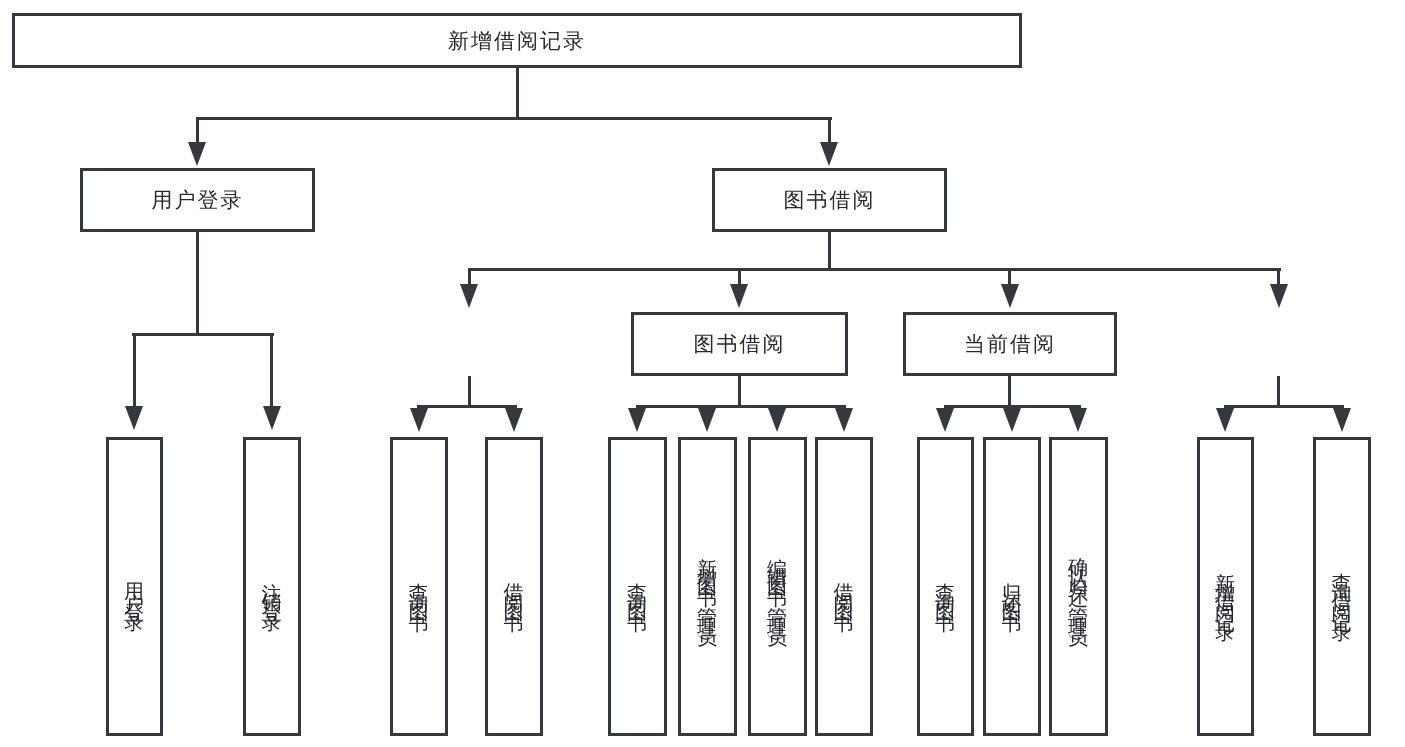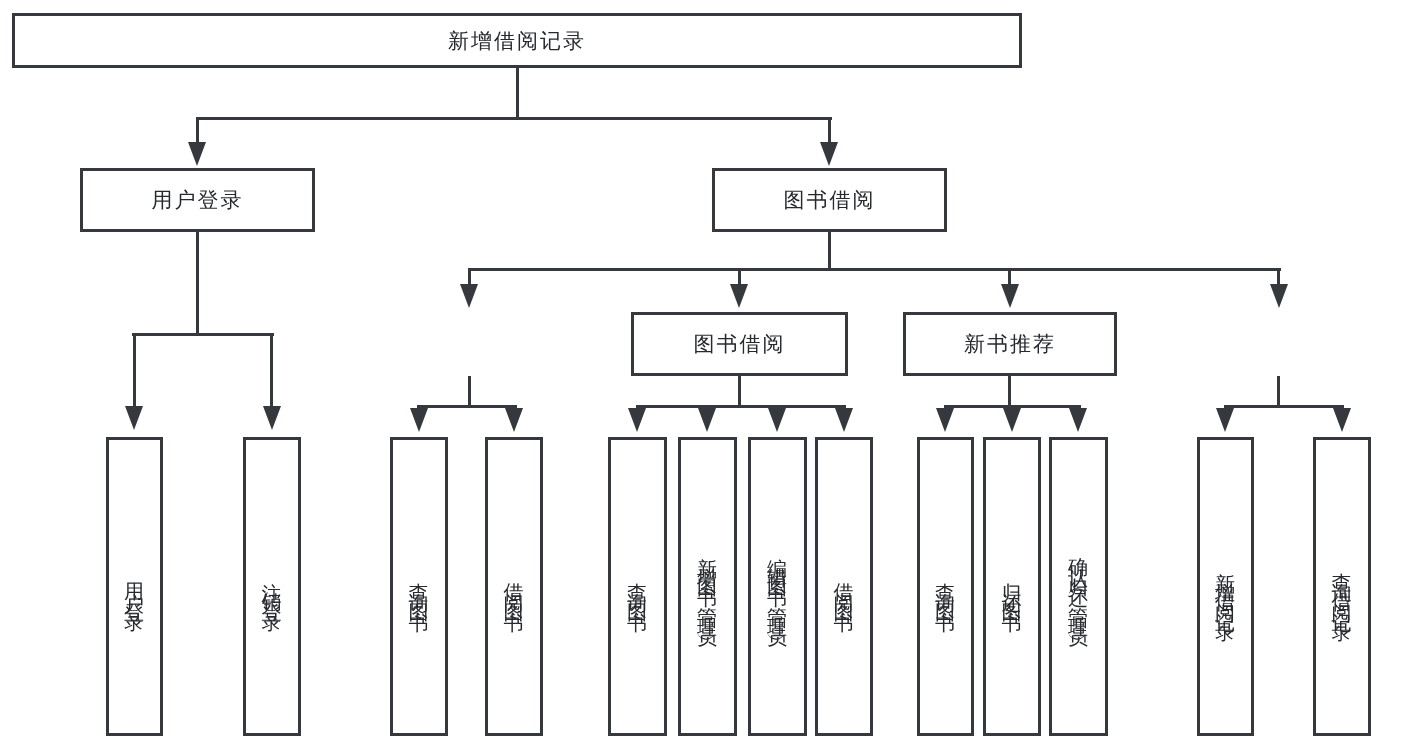--- a/index.html
+++ b/index.html
@@ -109,21 +109,21 @@
   <div class="arr" style="left:730px; top:284px;"></div>
   <div class="lv" style="left:1008px; top:268px; height:18px;"></div>
   <div class="arr" style="left:1001px; top:284px;"></div>
   <div class="lv" style="left:1277px; top:268px; height:18px;"></div>
   <div class="arr" style="left:1270px; top:284px;"></div>
 
   <div class="box hbox" style="left:631px; top:312px; width:217px; height:64px;">
     <span>图书借阅</span>
   </div>
   <div class="box hbox" style="left:903px; top:312px; width:214px; height:64px;">
-    <span>新书推荐</span>
+    <span>当前借阅</span>
   </div>
 
   <div class="lv" style="left:468px; top:376px; height:32px;"></div>
   <div class="lh" style="left:417px; top:405px; width:100px;"></div>
   <div class="arr" style="left:410px; top:408px;"></div>
   <div class="arr" style="left:505px; top:408px;"></div>
 
   <div class="lv" style="left:738px; top:376px; height:32px;"></div>
   <div class="lh" style="left:636px; top:405px; width:210px;"></div>
   <div class="arr" style="left:628px; top:408px;"></div>

